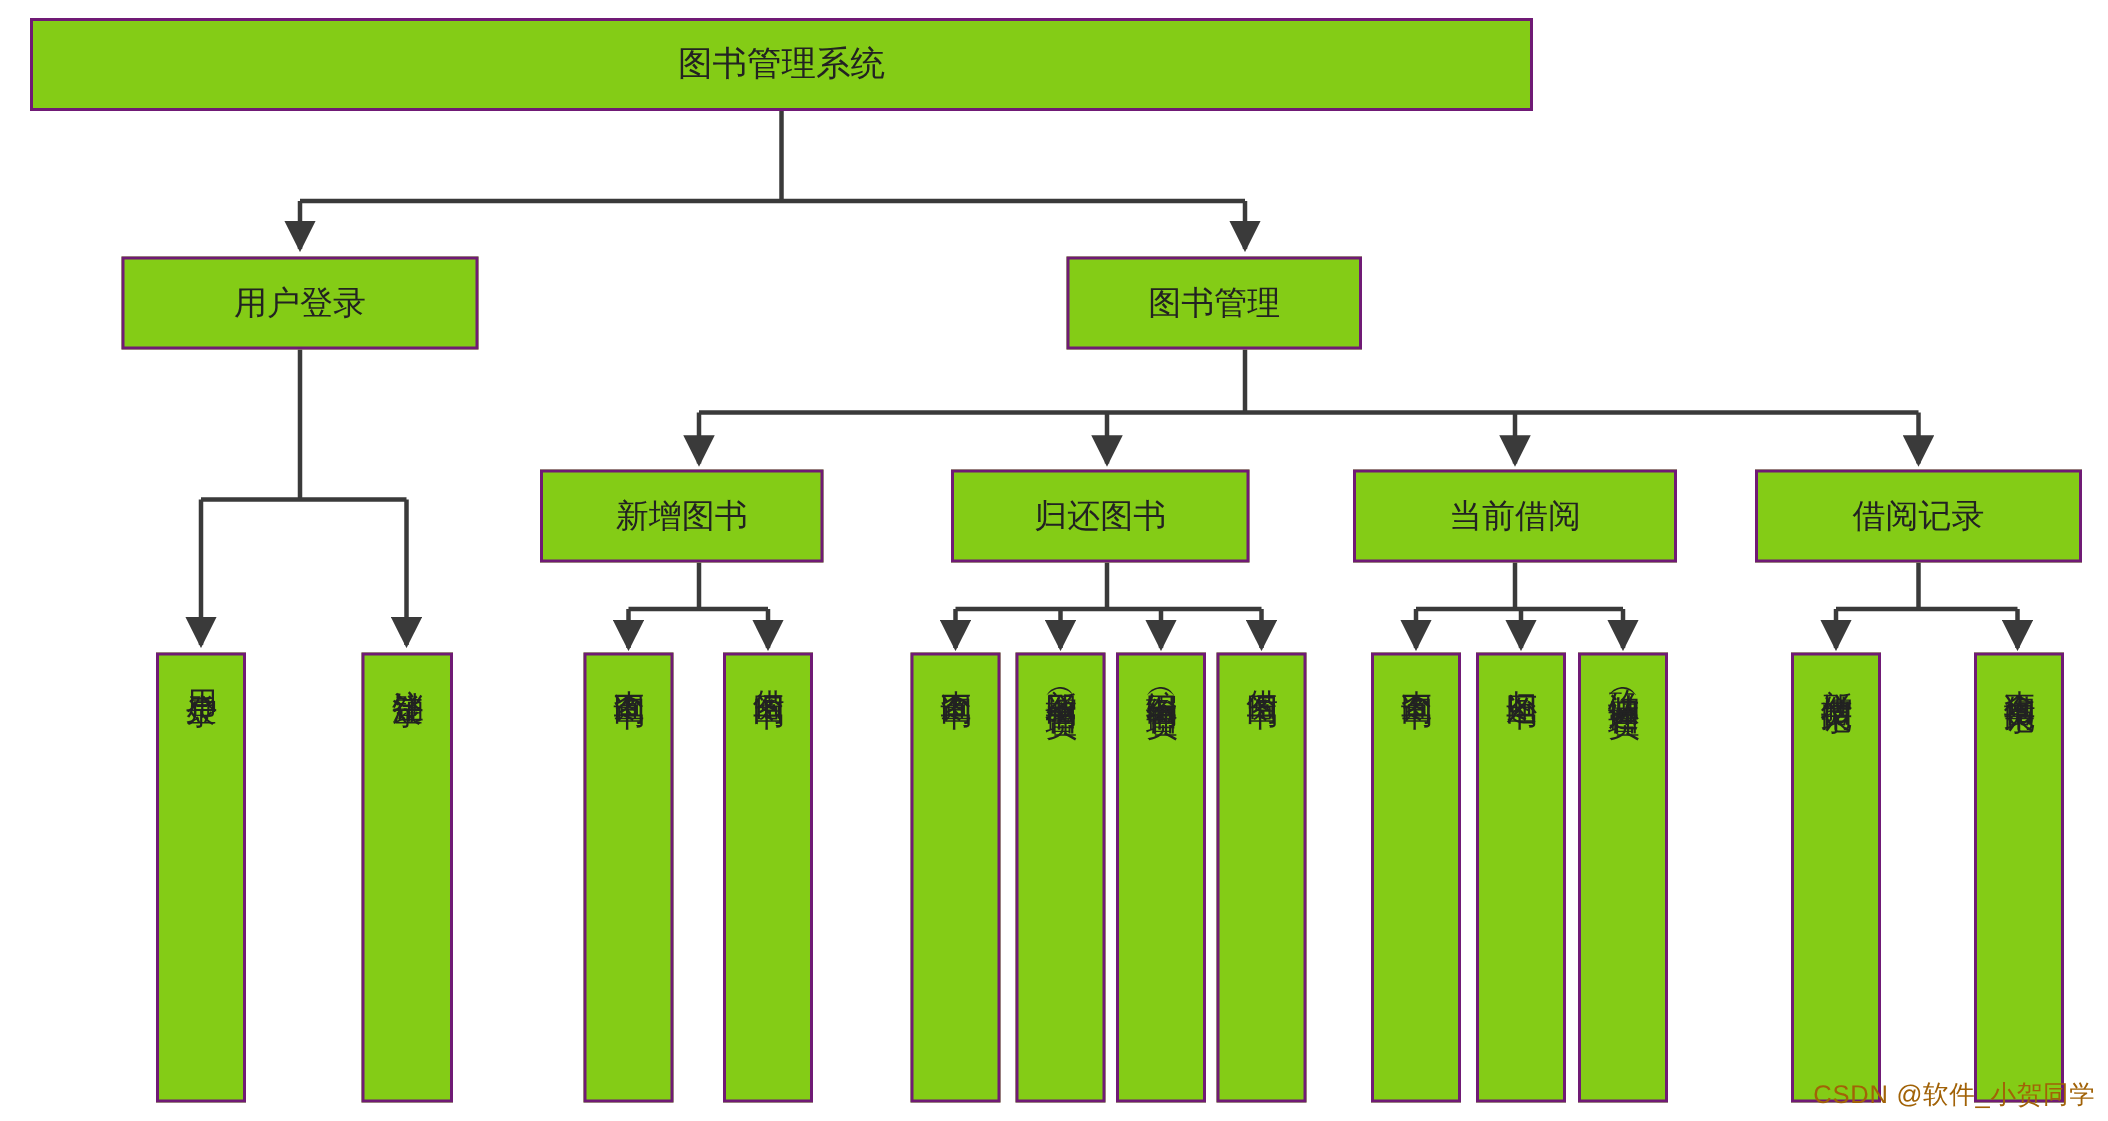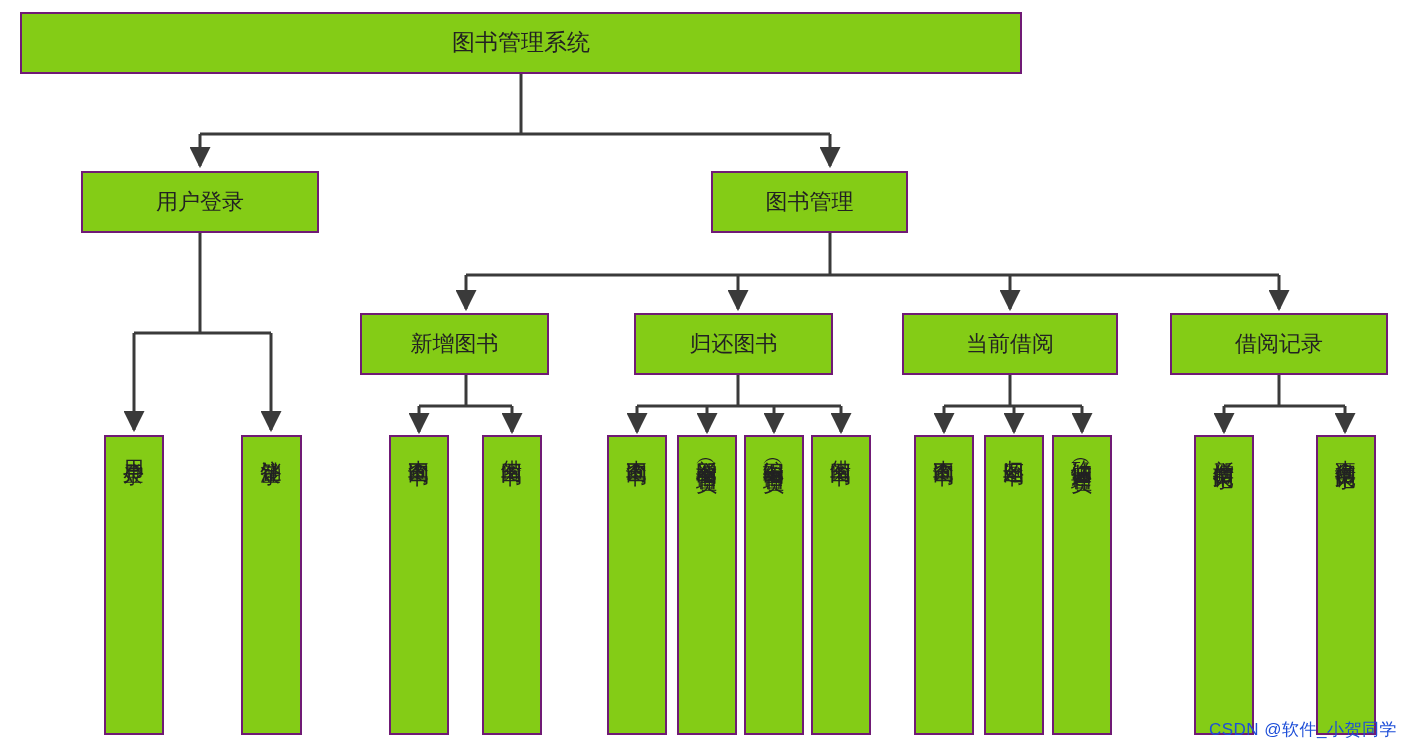--- a/index.html
+++ b/index.html
@@ -56,21 +56,21 @@
     text-orientation: upright;
     font-size: 21px;
     letter-spacing: 2px;
     line-height: 1.1;
   }
   .watermark {
     position: absolute;
     right: 8px;
     bottom: 6px;
     font-size: 17px;
-    color: #1d4ed8;
+    color: #a16207;
     letter-spacing: 0.5px;
     white-space: nowrap;
     user-select: none;
   }
 </style>
 </head>
 <body>
 
 <div id="canvas">
 

